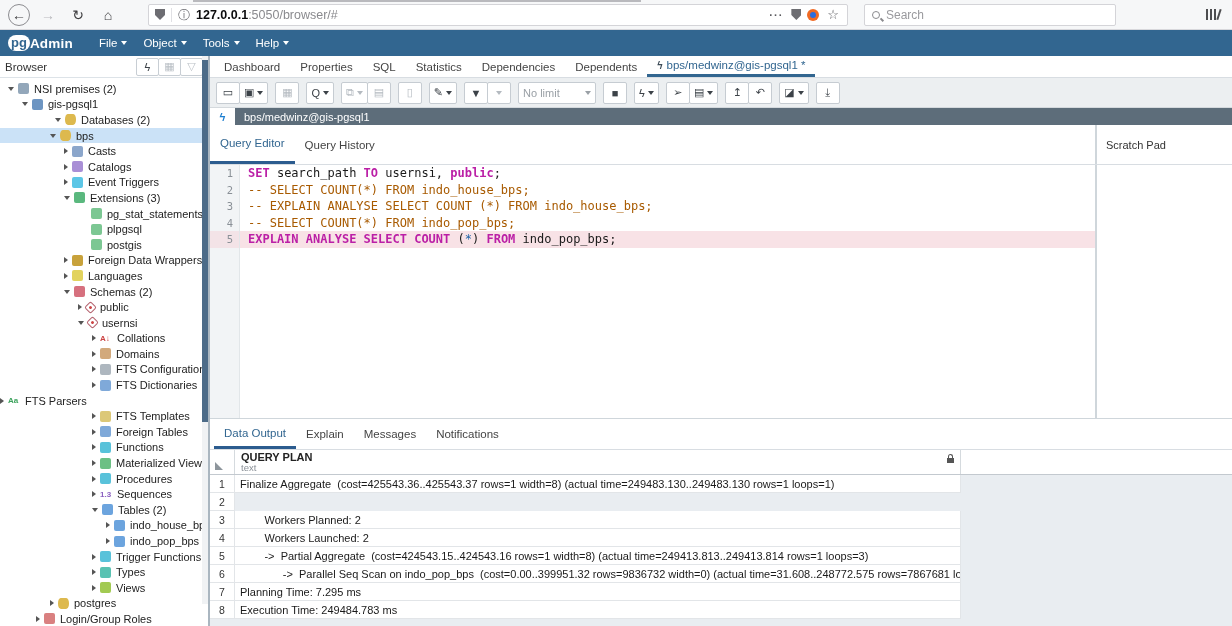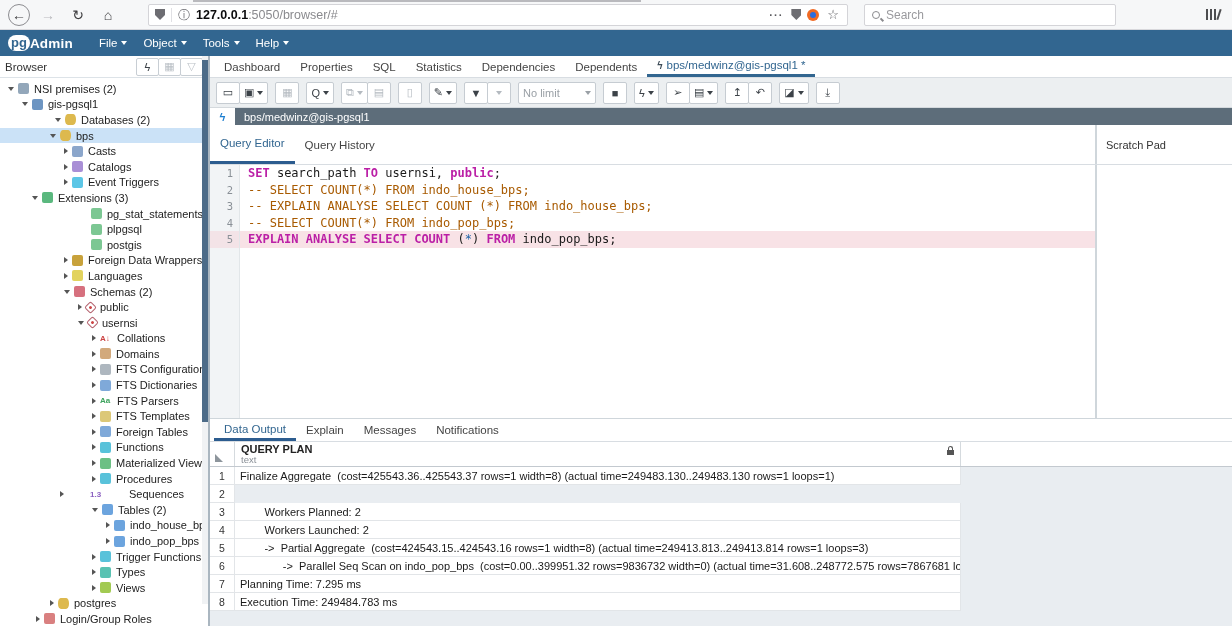--- a/index.html
+++ b/index.html
@@ -136,21 +136,21 @@
   .tok-kw { color:#bb1fa6; font-weight:bold; }
   .tok-cm { color:#a85a00; }
   .tok-pl { color:#1a1a1a; }
   .tok-st { color:#2266aa; }
   #editor-fill { display:flex; height:171px; }
   #editor-fill .gut { line-height:normal; }
   #scratch-split { width:2px; background:#cfd6db; }
   #scratch-pad { width:135px; background:#fff; }
 
   
-  #out-tabs { height:24px; background:#fff; border-top:1px solid #cfd6db; border-bottom:1px solid #d8dde2;
+  #out-tabs { height:32px; background:#fff; border-top:1px solid #cfd6db; border-bottom:1px solid #d8dde2;
     display:flex; align-items:stretch; padding-left:4px; }
   #out-grid { flex:1; background:#e9edf1; overflow:hidden; }
   #grid-head { height:25px; display:flex; background:#fff; border-bottom:1px solid #c3c9cf; }
   #gh-corner { width:25px; border-right:1px solid #d5dade; position:relative; }
   #gh-corner .corner-tri { position:absolute; left:5px; bottom:4px; width:0; height:0;
     border-bottom:8px solid #8d959c; border-right:8px solid transparent; }
   #gh-col { width:726px; border-right:1px solid #d5dade; padding:1px 4px 0 6px; position:relative; }
   #gh-title { font-size:11px; font-weight:bold; color:#222; line-height:12px; }
   #gh-type { font-size:9.5px; color:#8a9097; line-height:10px; }
   .lock-ic { position:absolute; right:6px; top:8px; width:7px; height:5px; background:#555; }
@@ -247,21 +247,21 @@
         <div class="tree-row" style="padding-left: 64px; text-align: center;">
           <span class="chev chev-right"></span>
           <span class="ti ic-catalogs"></span>
           <span>Catalogs</span>
         </div>
         <div class="tree-row" style="padding-left: 64px;">
           <span class="chev chev-right"></span>
           <span class="ti ic-event-trigger"></span>
           <span>Event Triggers</span>
         </div>
-        <div class="tree-row" style="padding-left: 32px; text-align: right;">
+        <div class="tree-row" style="padding-left: 64px; text-align: right;">
           <span class="chev chev-down"></span>
           <span class="ti ic-extension"></span>
           <span>Extensions (3)</span>
         </div>
         <div class="tree-row" style="padding-left: 78px;">
           <span class="chev chev-none"></span>
           <span class="ti ic-extension-item"></span>
           <span>pg_stat_statements</span>
         </div>
         <div class="tree-row" style="padding-left: 78px;">
@@ -312,21 +312,21 @@
         <div class="tree-row" style="padding-left: 92px;">
           <span class="chev chev-right"></span>
           <span class="ti ic-fts-config"></span>
           <span>FTS Configurations</span>
         </div>
         <div class="tree-row" style="padding-left: 92px;">
           <span class="chev chev-right"></span>
           <span class="ti ic-fts-dict"></span>
           <span>FTS Dictionaries</span>
         </div>
-        <div class="tree-row" style="padding-left: 92px;">
+        <div class="tree-row" style="">
           <span class="chev chev-right"></span>
           <span class="ti ic-fts-parser ti-text">Aa</span>
           <span>FTS Parsers</span>
         </div>
         <div class="tree-row" style="padding-left: 92px;">
           <span class="chev chev-right"></span>
           <span class="ti ic-fts-template"></span>
           <span>FTS Templates</span>
         </div>
         <div class="tree-row" style="padding-left: 92px;">
@@ -342,21 +342,21 @@
         <div class="tree-row" style="padding-left: 92px;">
           <span class="chev chev-right"></span>
           <span class="ti ic-matview"></span>
           <span>Materialized Views</span>
         </div>
         <div class="tree-row" style="padding-left: 92px;">
           <span class="chev chev-right"></span>
           <span class="ti ic-procedure"></span>
           <span>Procedures</span>
         </div>
-        <div class="tree-row" style="padding-left: 60px; gap: 22px;">
+        <div class="tree-row" style="padding-left: 92px;">
           <span class="chev chev-right"></span>
           <span class="ti ic-sequence ti-text">1.3</span>
           <span>Sequences</span>
         </div>
         <div class="tree-row" style="padding-left: 92px;">
           <span class="chev chev-down"></span>
           <span class="ti ic-table"></span>
           <span>Tables (2)</span>
         </div>
         <div class="tree-row" style="padding-left: 106px;">

